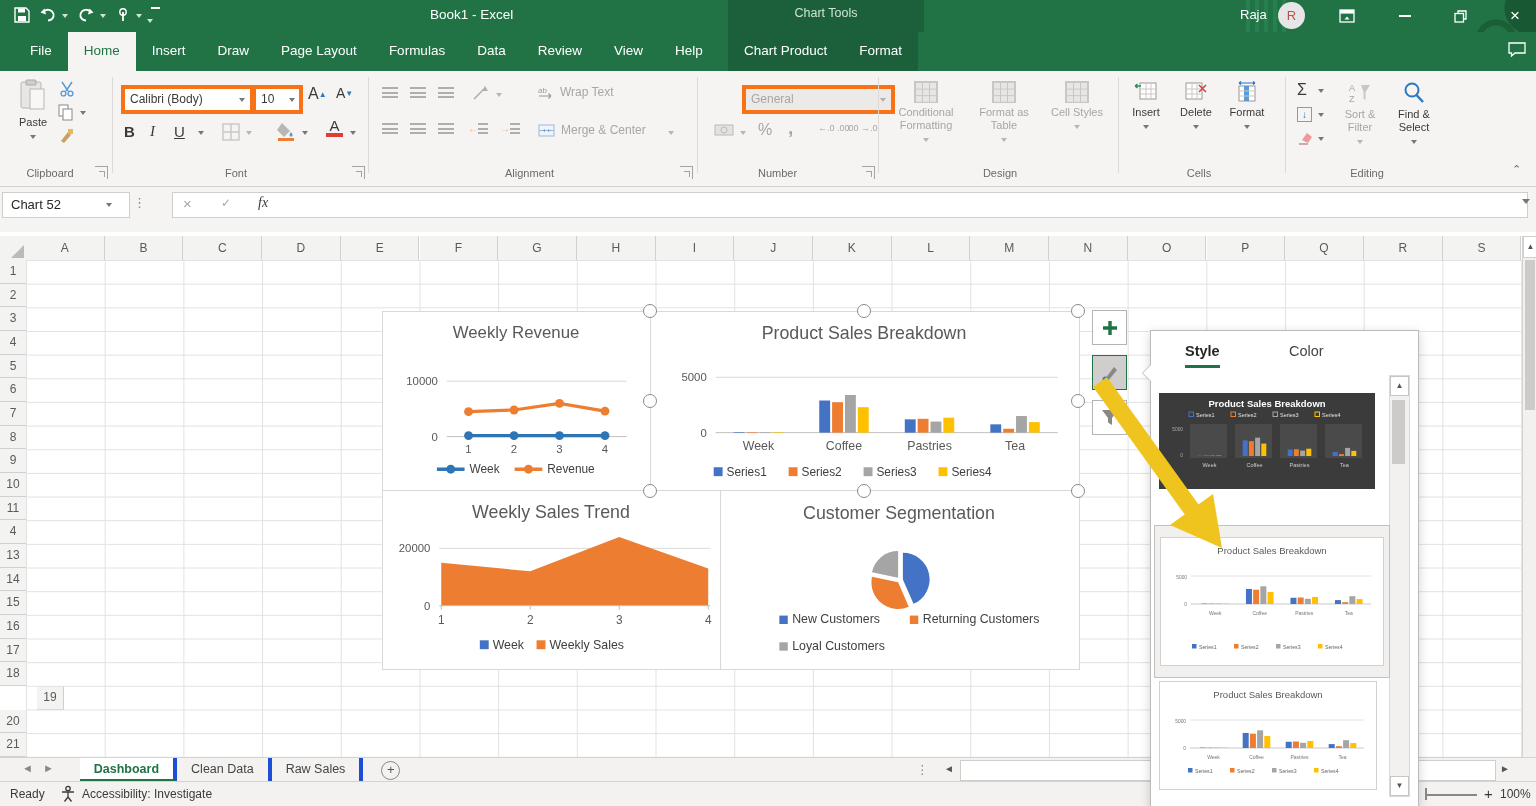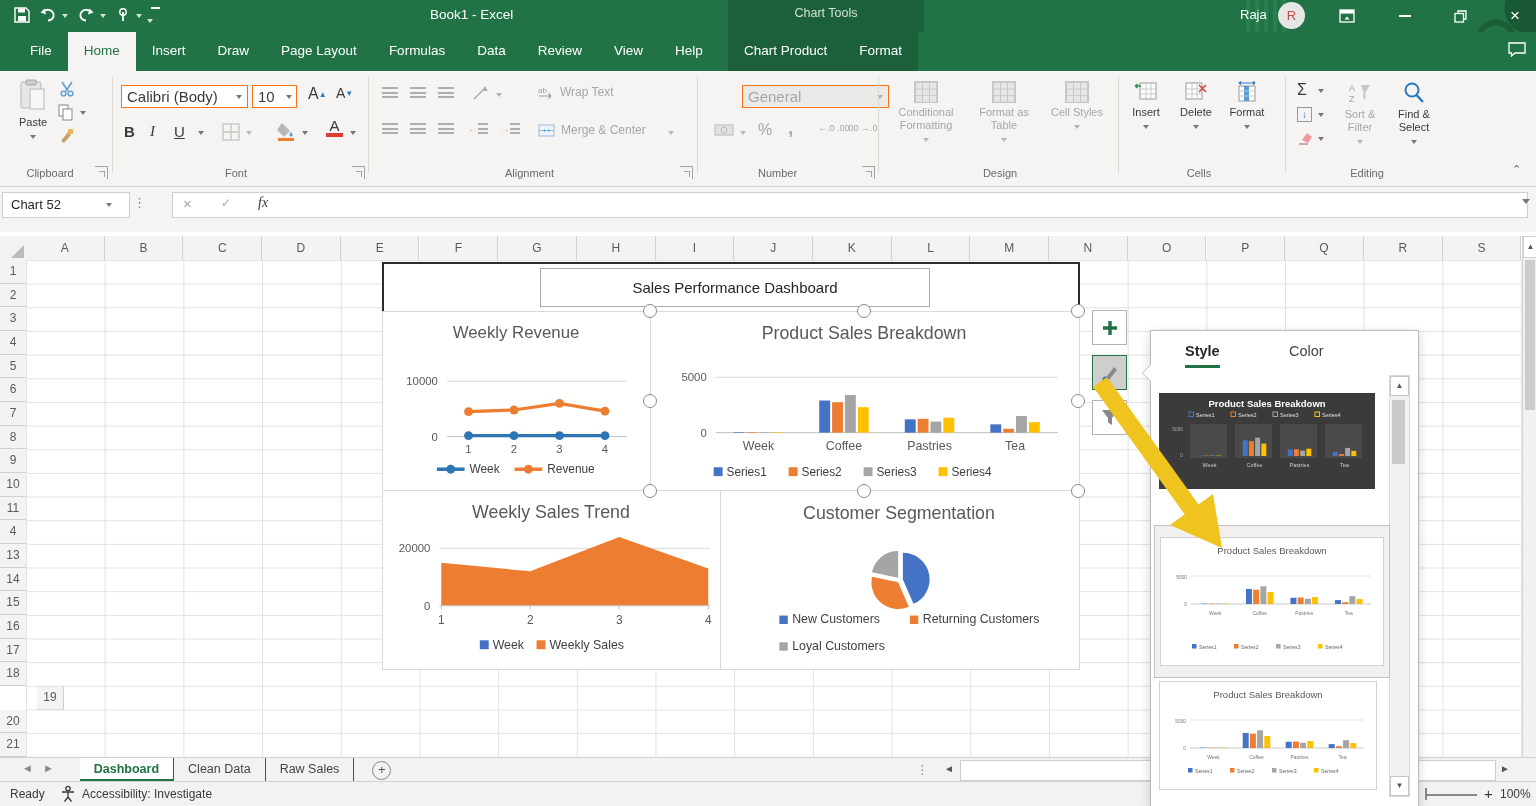--- a/index.html
+++ b/index.html
@@ -38,21 +38,21 @@
   .tellme{position:absolute;left:935px;top:0;height:39px;display:flex;align-items:center;gap:8px;font-size:13.5px;color:#fff;}
   .comment-ic{position:absolute;right:10px;top:10px;}
   
   .ribbon{position:absolute;left:0;top:71px;width:1536px;height:115px;background:#f5f4f2;border-bottom:1px solid #d5d2cf;}
   .rsep{position:absolute;top:6px;height:96px;width:1px;background:#ddd9d5;}
   .glabel{position:absolute;top:96px;font-size:11px;color:#6b6a68;text-align:center;}
   .launcher{position:absolute;top:95px;width:12px;height:12px;border-left:1px solid #8a8886;border-bottom:1px solid #8a8886;transform:rotate(180deg);opacity:.75;}
   .launcher:after{content:"";position:absolute;left:2px;top:2px;width:5px;height:5px;border-left:1px solid #8a8886;border-bottom:1px solid #8a8886;}
   .bigbtn{position:absolute;text-align:center;font-size:11px;line-height:13px;color:#3b3a39;}
   .bigbtn.dis{color:#a8a6a4;}
-  .fontbox{position:absolute;background:#fff;border:1px solid #f97316;height:21px;line-height:21px;font-size:15px;padding:0 5px;color:#3b3a39;}
+  .fontbox{position:absolute;background:#fff;border:4px solid #f97316;height:21px;line-height:21px;font-size:12px;padding:0 5px;color:#3b3a39;}
   .ibtn{position:absolute;display:flex;align-items:center;justify-content:center;color:#3b3a39;}
   .dis{color:#a8a6a4 !important;}
   .lines-ic{display:inline-block;width:16px;height:11px;background:repeating-linear-gradient(#b0aeac 0 2px,transparent 2px 4.5px);}
   .grid-ic{display:inline-block;width:22px;height:20px;background:
      linear-gradient(#c9c7c5 1px,transparent 1px),linear-gradient(90deg,#c9c7c5 1px,transparent 1px),#e8e6e4;
      background-size:7px 6.6px;border:1px solid #c9c7c5;}
   
   .fbar{position:absolute;left:0;top:187px;width:1536px;height:45px;background:#f5f4f2;}
   .namebox{position:absolute;left:2px;top:5px;width:118px;height:24px;background:#fff;border:1px solid #d0cecb;
            line-height:24px;padding-left:8px;font-size:13px;color:#262626;}
@@ -85,21 +85,21 @@
   .ptab.active{font-weight:bold;color:#262626;border-bottom:3px solid #217346;padding-bottom:6px;}
   .pscroll{position:absolute;right:8px;top:44px;width:19px;height:420px;background:#f2f1f0;border:1px solid #dcdad7;}
   .pscroll .btn{position:absolute;left:0;width:17px;height:18px;background:#fff;border:1px solid #c8c6c4;color:#555;
                 font-size:8px;text-align:center;line-height:17px;}
   .pthumb{position:absolute;left:2px;top:24px;width:13px;height:64px;background:#cdcbc9;}
   .pcard{position:absolute;cursor:pointer;}
   .pcard .inner{border:1px solid #d3d1cf;background:#fff;}
   .pcard.framed{background:#f1f0ef;border:1px solid #c3c1bf;padding:11px 5px;}
   
   .tabbar{position:absolute;left:0;top:757px;width:1536px;height:24px;background:#f3f2f1;border-top:1px solid #d5d2cf;font-size:12.5px;}
-  .sheettab{float:left;height:23px;line-height:23px;padding:0 14px;color:#444;border-right:1px solid #1d4ed8;cursor:pointer;}
+  .sheettab{float:left;height:23px;line-height:23px;padding:0 14px;color:#444;border-right:4px solid #1d4ed8;cursor:pointer;}
   .sheettab.active{background:#fff;color:#217346;font-weight:bold;border-bottom:2.5px solid #217346;height:21px;}
   .hscroll{position:absolute;left:938px;top:2px;width:578px;height:19px;background:#f3f2f1;}
   .hs-track{position:absolute;left:22px;top:0;width:534px;height:19px;background:#fff;border:1px solid #d0cecb;}
   .hs-arrow{position:absolute;top:3px;font-size:10px;color:#555;}
   
   .statusbar{position:absolute;left:0;top:781px;width:1536px;height:25px;background:#f3f2f1;border-top:1px solid #d5d2cf;font-size:12px;color:#3b3a39;}
   .zoom-line{position:absolute;top:12px;height:2px;background:#8a8886;}
   
   .vscroll{position:absolute;left:1522px;top:236px;width:14px;height:521px;background:#f2f1f0;border-left:1px solid #d5d2cf;}
   .vthumb{position:absolute;left:2px;top:24px;width:10px;height:150px;background:#cdcbc9;}
@@ -454,23 +454,20 @@
       <div class="rowhead" style="top: 591.38px; height: 22.67px; line-height: 22.67px;">15</div>
       <div class="rowhead" style="top: 615.05px; height: 22.67px; line-height: 22.67px;">16</div>
       <div class="rowhead" style="top: 638.72px; height: 22.67px; line-height: 22.67px;">17</div>
       <div class="rowhead" style="top: 662.39px; height: 22.67px; line-height: 22.67px;">18</div>
       <div class="rowhead" style="top: 686.06px; height: 22.67px; line-height: 22.67px; margin-left: 37px;">19</div>
       <div class="rowhead" style="top: 709.73px; height: 22.67px; line-height: 22.67px;">20</div>
       <div class="rowhead" style="top: 733.4px; height: 22.67px; line-height: 22.67px;">21</div>
     </div>
   <div class="gridbg"></div>
 
-  <div class="title-band">
-    <div class="title-inner">Sales Performance Dashboard</div>
-  </div>
   <div id="charts">
       <div class="chart-card" style="left: 382px; top: 311px; width: 268px; height: 179px;"><svg width="266" height="177" viewBox="0 0 268 179">
           <text x="134" y="26" font-size="17" fill="#595959" text-anchor="middle">Weekly Revenue</text>
           <line x1="64" y1="70" x2="246" y2="70" stroke="#d9d9d9"></line>
           <line x1="64" y1="126" x2="246" y2="126" stroke="#bfbfbf"></line>
           <text x="55" y="74" font-size="11.5" fill="#595959" text-anchor="end">10000</text>
           <text x="55" y="130" font-size="11.5" fill="#595959" text-anchor="end">0</text>
           <text x="86" y="143" font-size="11.5" fill="#595959" text-anchor="middle">1</text>
           <text x="132" y="143" font-size="11.5" fill="#595959" text-anchor="middle">2</text>
           <text x="178" y="143" font-size="11.5" fill="#595959" text-anchor="middle">3</text>

